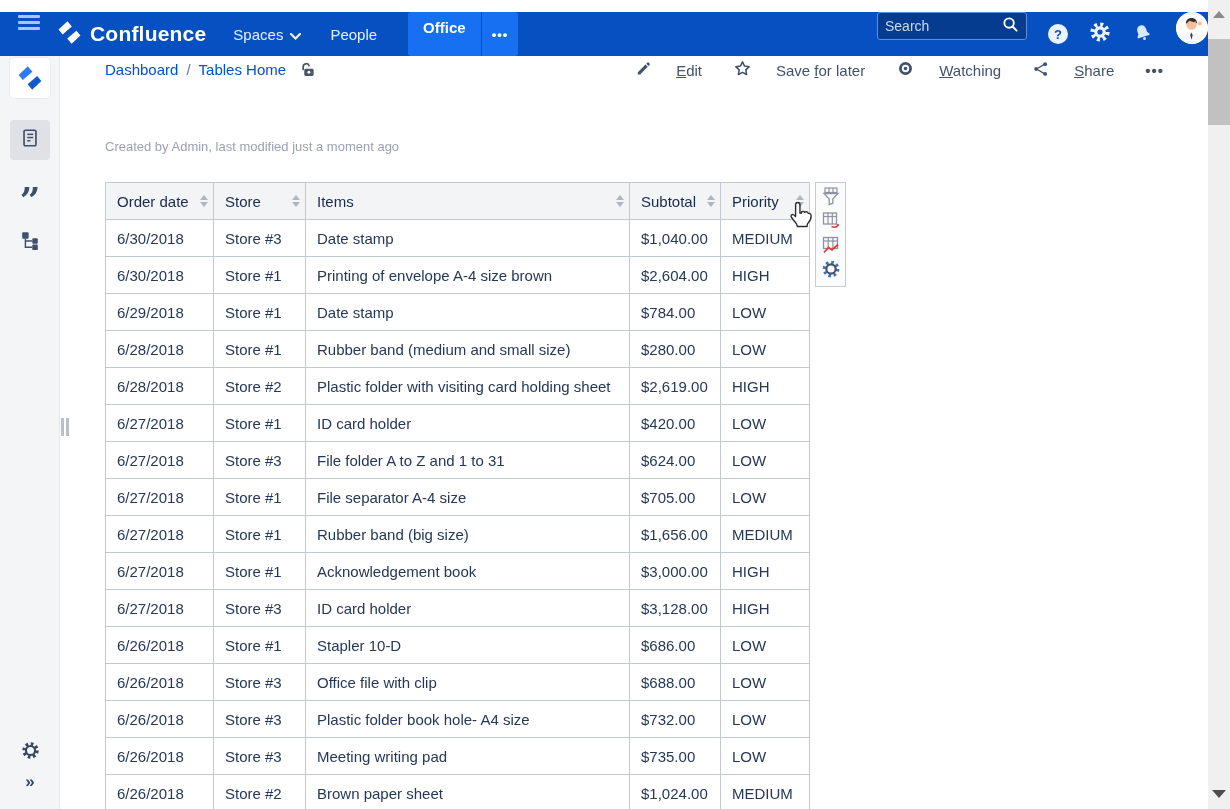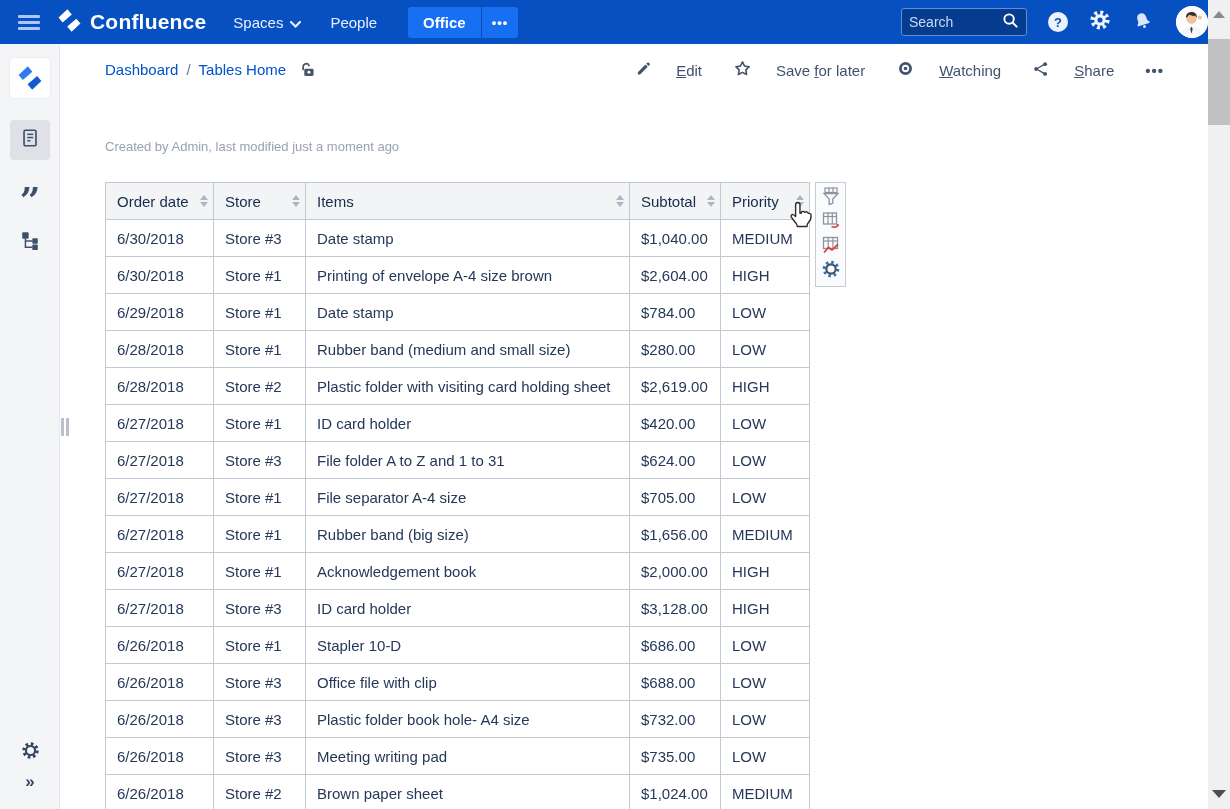--- a/index.html
+++ b/index.html
@@ -5,38 +5,38 @@
   * { box-sizing: border-box; margin: 0; padding: 0; }
   html,body { width:1230px; height:809px; overflow:hidden; }
   body {
     font-family: "Liberation Sans", sans-serif;
     position: relative;
     background:#fff;
     color: var(--body-text, #253858);
   }
   
   .topbar {
-    position:absolute; top:0; left:0; width:1208px; height:44px;
+    position:absolute; top:12px; left:0; width:1208px; height:44px;
     background: var(--topbar-bg, #0750C2);
-    display:flex; align-items:center; color:#fff; z-index:6;
+    display:flex; color:#fff; z-index:6;
   }
   .hamburger { margin-left:18px; width:22px; cursor:pointer; }
   .hamburger span { display:block; height:3px; margin:3px 0; border-radius:1px; background:#A9C6F4; }
   .brand { display:flex; align-items:center; gap:8px; margin-left:17px; }
   .brand-text { font-size:21px; font-weight:600; letter-spacing:0.2px; }
   .nav-item { display:flex; align-items:center; gap:7px; font-size:15px; color:#E8F0FE; cursor:pointer; }
   .nav-spaces { margin-left:27px; }
   .nav-people { margin-left:29px; }
   .create-btn { display:flex; margin-left:31px; font-size:15px; font-weight:700; cursor:pointer; }
   .create-main { background:var(--create-bg,#176FF2); padding:7px 15px; border-radius:3px 0 0 3px; }
   .create-more { background:var(--create-bg,#176FF2); padding:7px 10px; border-radius:0 3px 3px 0;
     border-left:1px solid rgba(4,42,110,0.55); font-size:13px; letter-spacing:1px; display:flex; align-items:center;}
   .top-spacer { flex:1; }
   .searchbox {
-    width:126px; height:28px; background:var(--search-bg,#063C8F);
+    width:150px; height:28px; background:var(--search-bg,#063C8F);
     border:1px solid #5E8FD6; border-radius:3px; display:flex; align-items:center; padding:0 7px;
   }
   .searchbox input {
     flex:1; min-width:0; background:transparent; border:none; outline:none; color:#fff; font-size:14px;
     font-family:"Liberation Sans", sans-serif;
   }
   .searchbox input::placeholder { color:#CBD9F0; }
   .top-icon { margin-left:21px; display:flex; align-items:center; justify-content:center; cursor:pointer; }
   .help-circle { width:20px; height:20px; border-radius:50%; background:#EDF3FD; color:var(--topbar-bg,#0750C2);
     font-size:13px; font-weight:700; display:flex; align-items:center; justify-content:center; }
@@ -381,21 +381,21 @@
             <td>6/27/2018</td>
             <td>Store #1</td>
             <td>Rubber band (big size)</td>
             <td>$1,656.00</td>
             <td>MEDIUM</td>
           </tr>
           <tr>
             <td>6/27/2018</td>
             <td>Store #1</td>
             <td>Acknowledgement book</td>
-            <td>$2,000.00</td>
+            <td>$3,000.00</td>
             <td>HIGH</td>
           </tr>
           <tr>
             <td>6/27/2018</td>
             <td>Store #3</td>
             <td>ID card holder</td>
             <td>$3,128.00</td>
             <td>HIGH</td>
           </tr>
           <tr>

